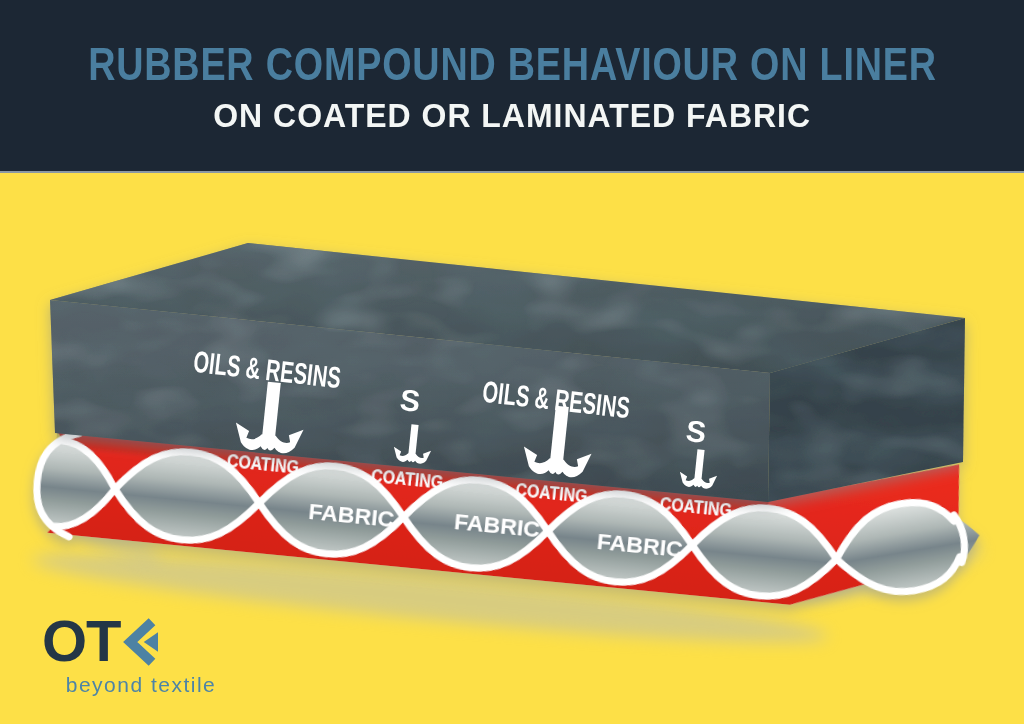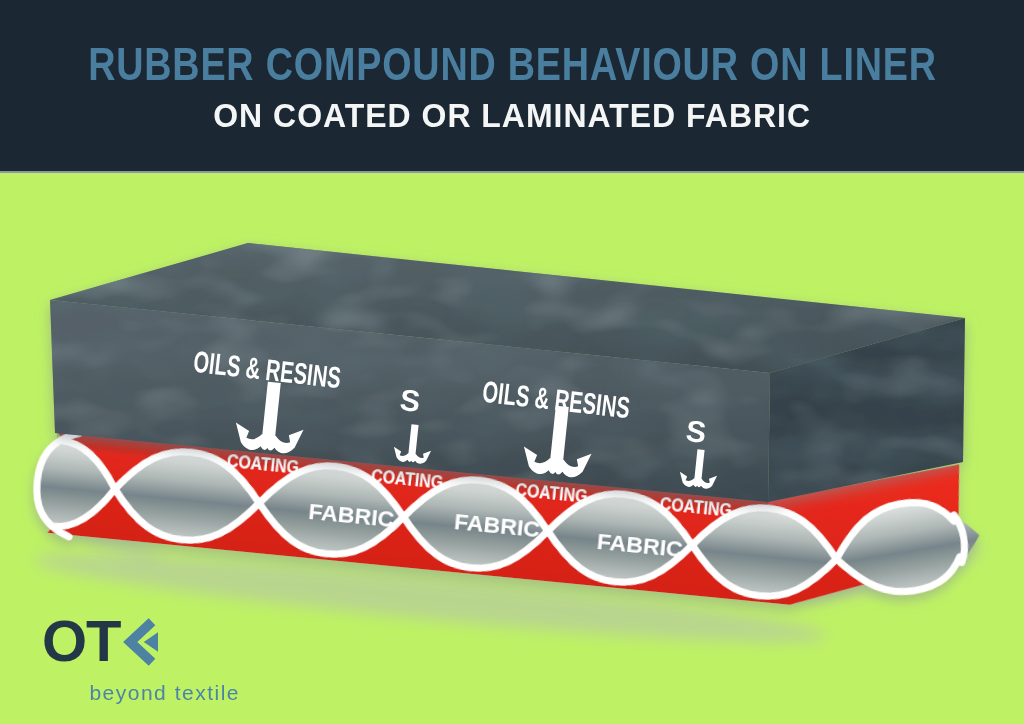--- a/index.html
+++ b/index.html
@@ -1,34 +1,34 @@
 <!DOCTYPE html>
 <html><head>
 <meta charset="utf-8">
 <style>
   html,body{margin:0;padding:0;background:#ffffff;}
-  .page{position:relative;width:1024px;height:724px;overflow:hidden;background:#bef264;
+  .page{position:relative;width:1024px;height:724px;overflow:hidden;background:#fde047;
         font-family:"Liberation Sans",sans-serif;}
   
   .banner{position:absolute;left:0;top:0;width:1024px;height:171px;background:#1c2734;
           border-bottom:2px solid #8a98a3;display:flex;flex-direction:column;
           align-items:center;justify-content:center;gap:6px;}
   .banner .title{color:#4a7e9f;font-size:46px;font-weight:bold;letter-spacing:1px;
                  white-space:nowrap;display:inline-block;transform:scaleX(0.82);}
   .banner .subtitle{color:#f3f6f5;font-size:33px;font-weight:bold;letter-spacing:1px;
                  white-space:nowrap;display:inline-block;transform:scaleX(0.97);}
   
   .art{position:absolute;left:0;top:0;width:1024px;height:724px;}
   .art text{font-family:"Liberation Sans",sans-serif;font-weight:bold;fill:#ffffff;}
   
   .logo{position:absolute;left:42px;top:616px;width:200px;}
   .logo-word{display:flex;align-items:flex-start;color:#243746;font-size:58px;
              font-weight:bold;letter-spacing:-1px;line-height:50px;}
   .logo-chev{margin:2px -3px 0 -2px;}
-  .logo-tagline{margin-top:16px;text-align:right;padding-right:2px;color:#4d84a6;
+  .logo-tagline{margin-top:8px;text-align:center;padding-right:2px;color:#4d84a6;
                 font-size:21px;font-weight:normal;letter-spacing:1.5px;line-height:22px;}
 </style>
 </head>
 <body>
 
 <div class="page">
 
   <div class="banner">
     <span class="title">RUBBER COMPOUND BEHAVIOUR ON LINER</span>
     <span class="subtitle">ON COATED OR LAMINATED FABRIC</span>

